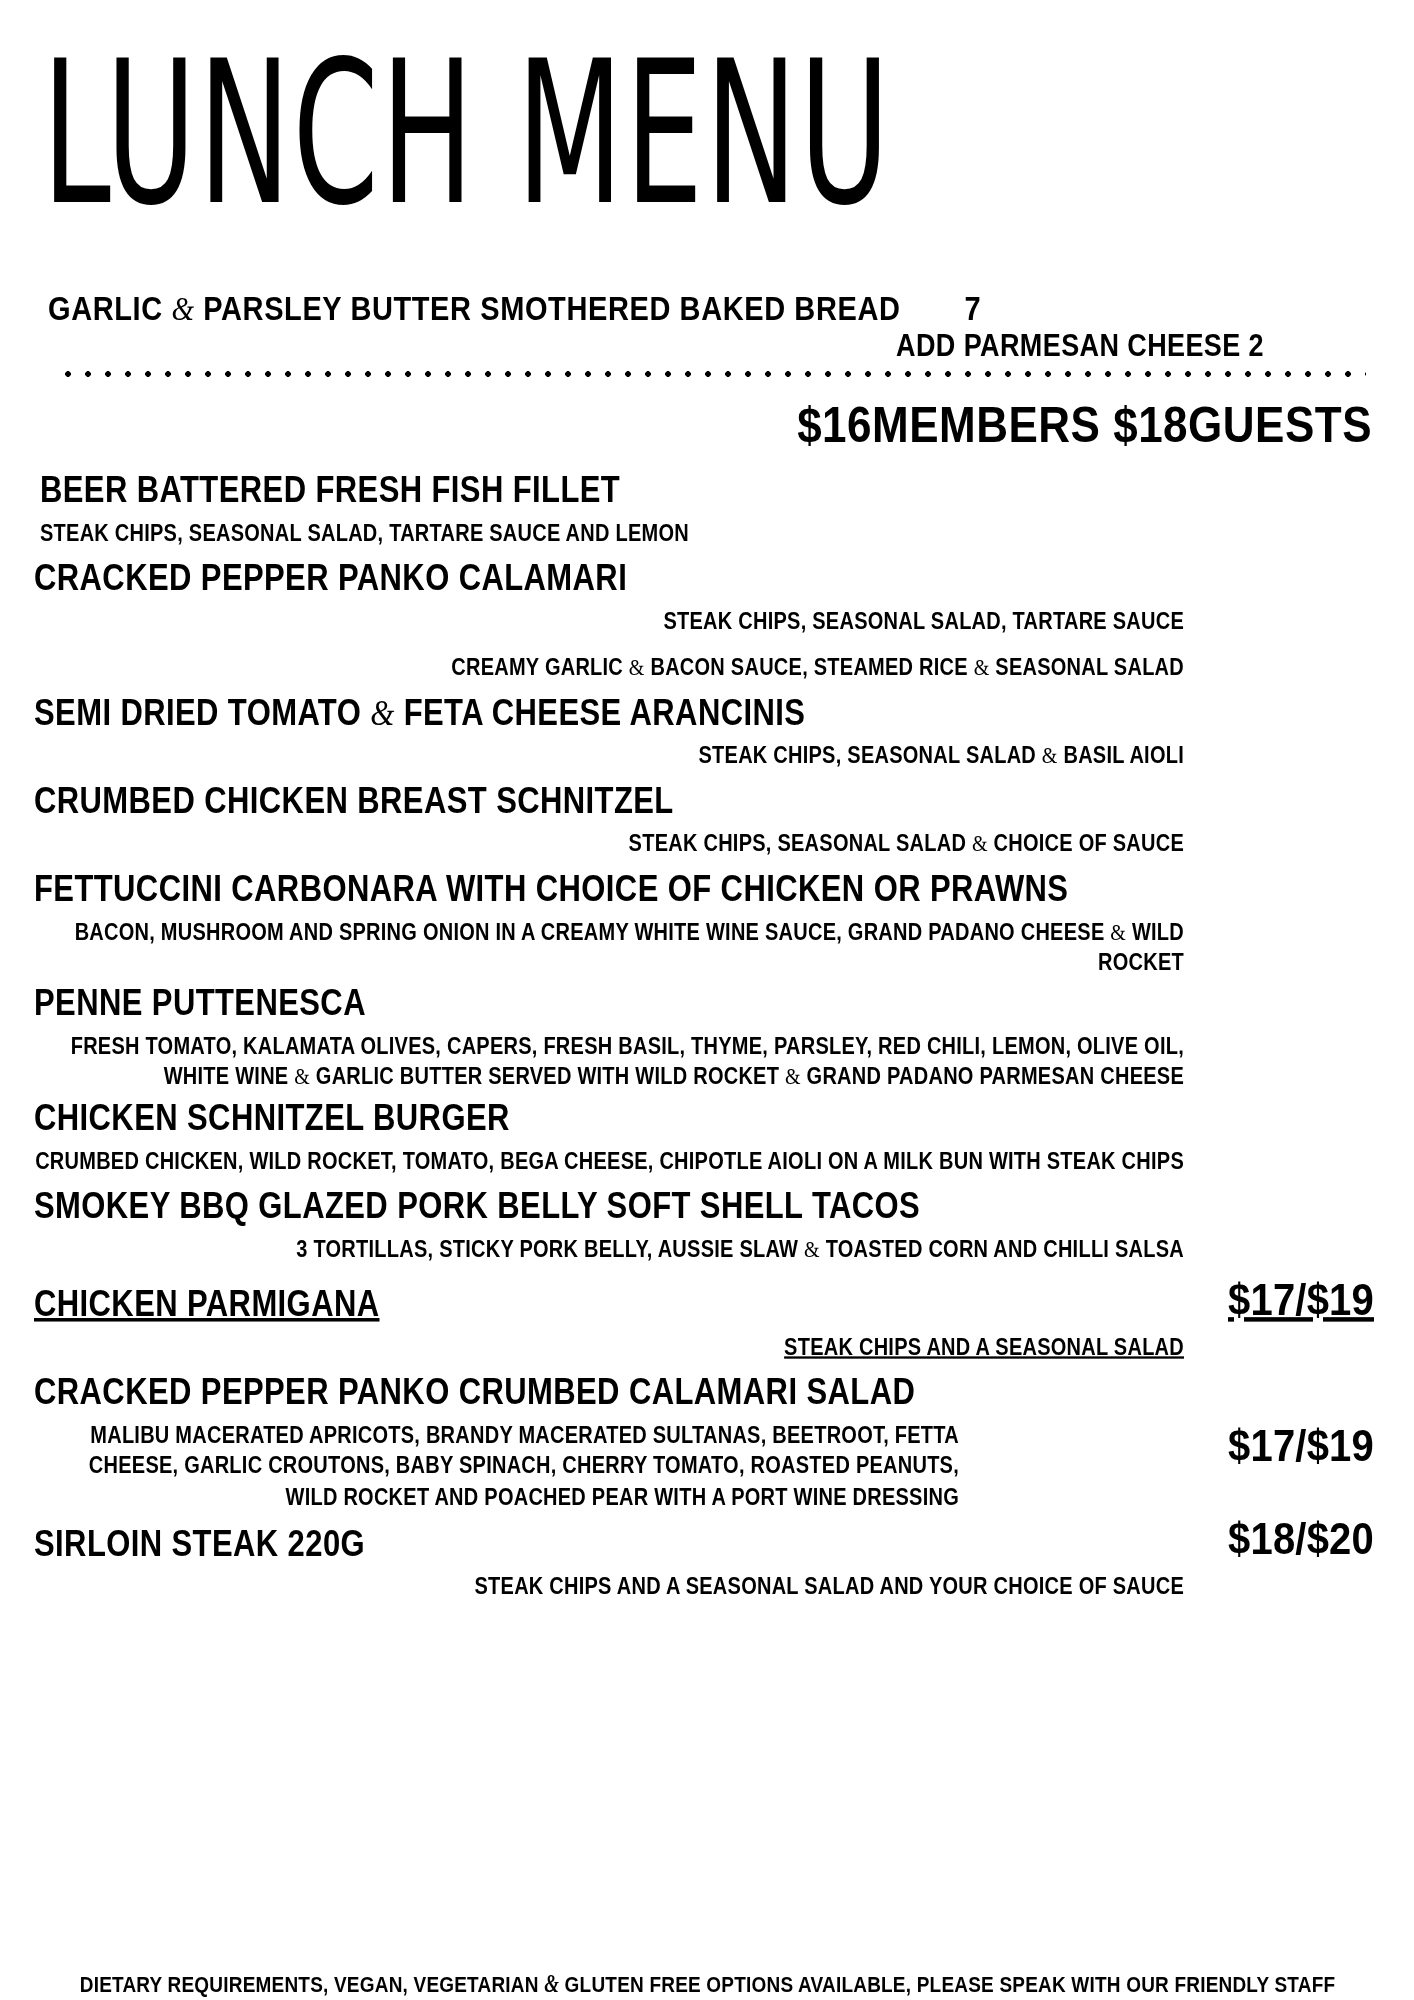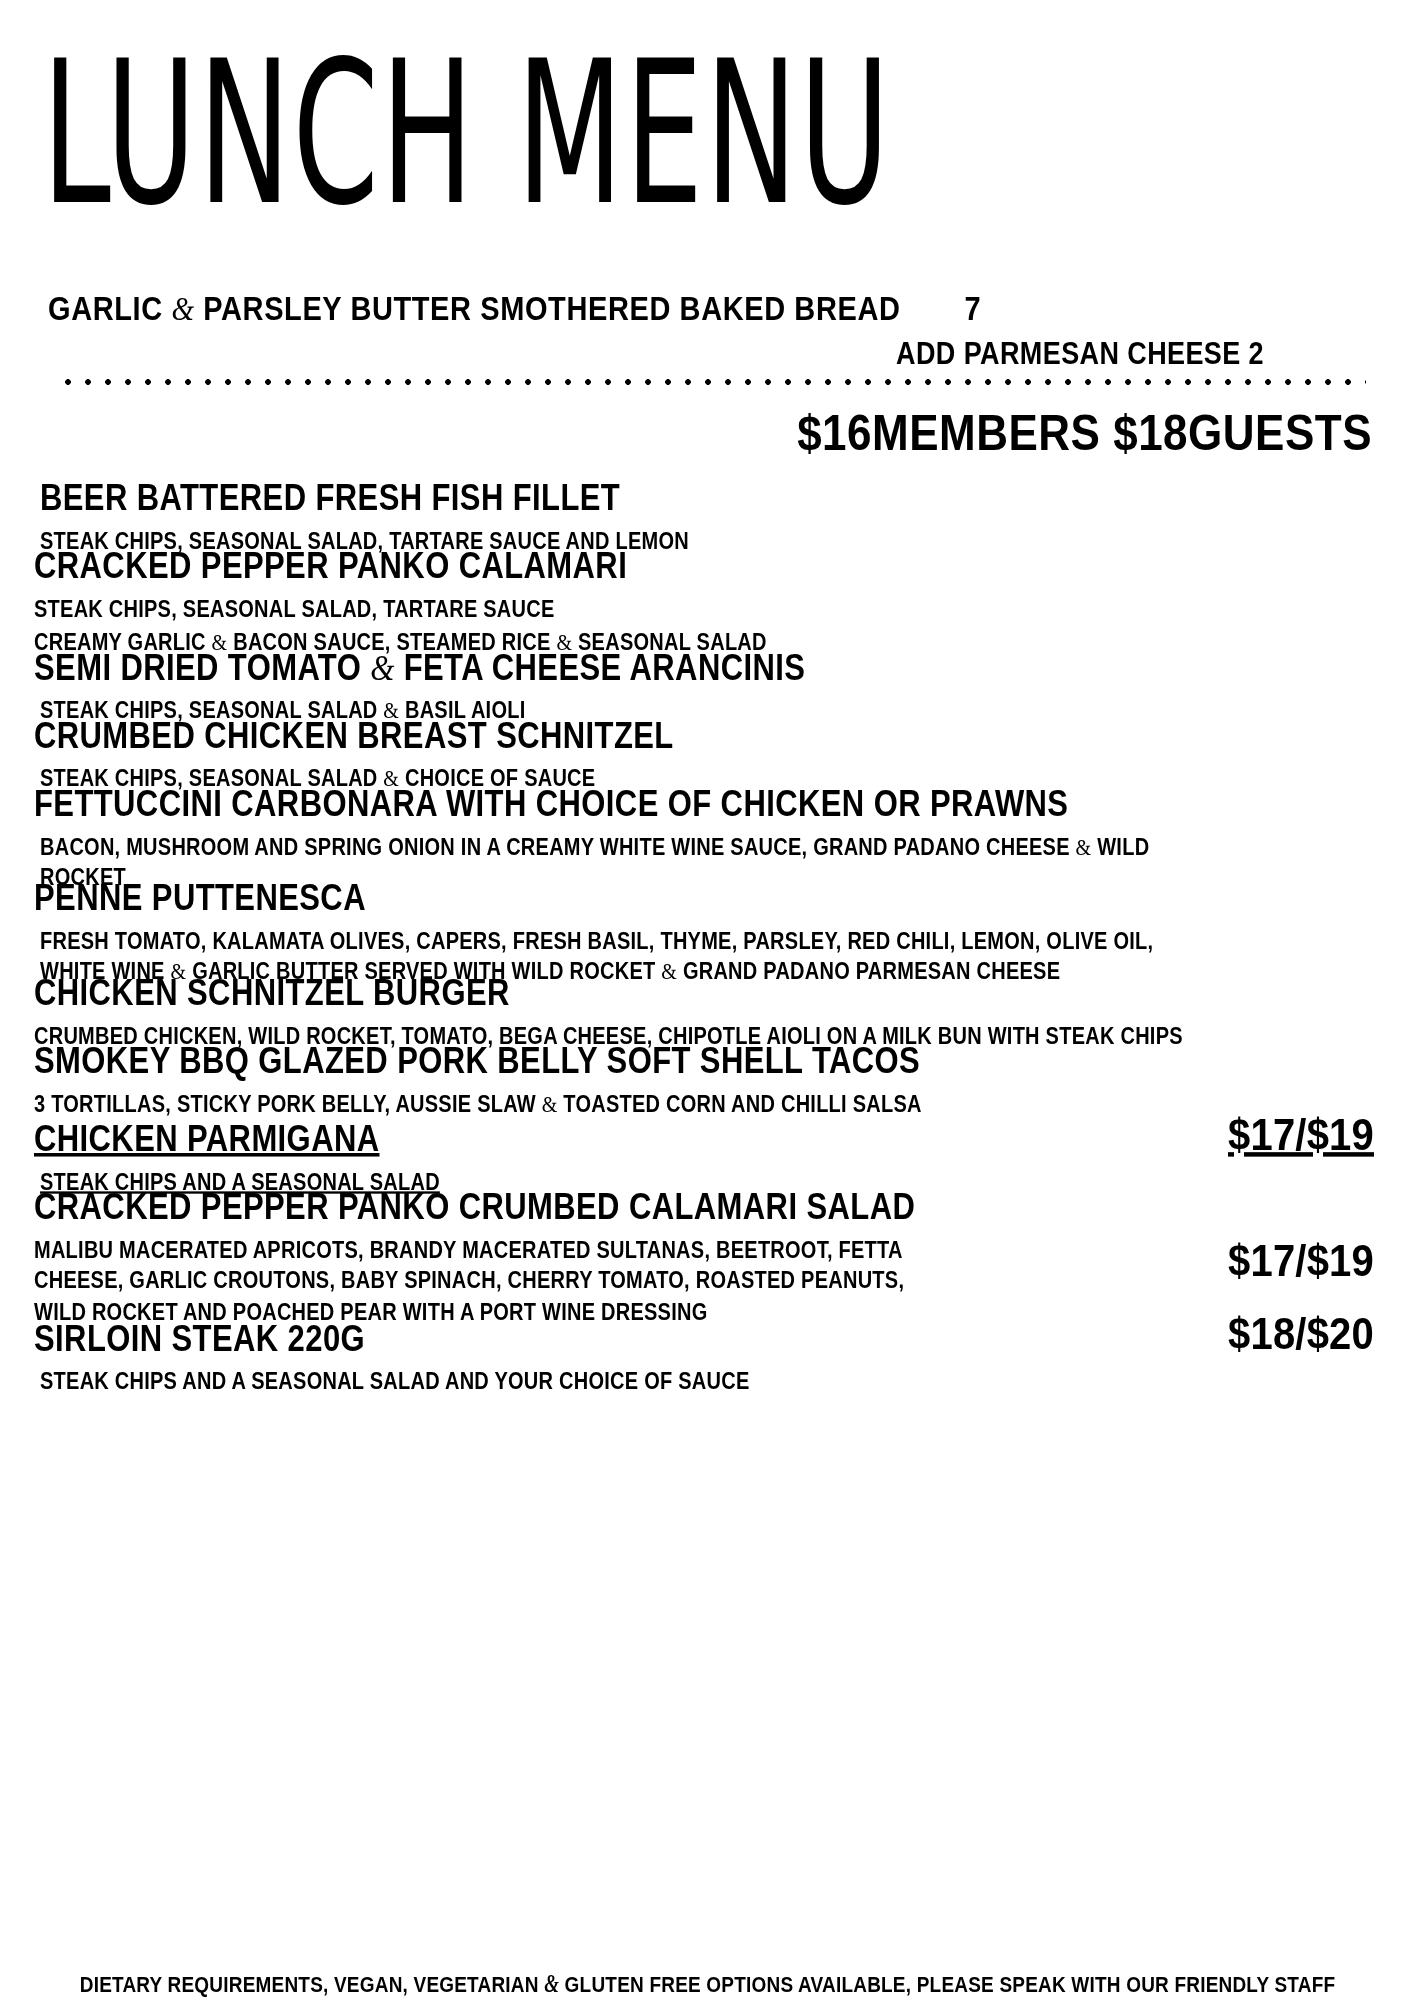--- a/index.html
+++ b/index.html
@@ -50,21 +50,21 @@
     font-size:29px;
     font-weight:700;
     transform:scaleY(1.16);
     transform-origin:left center;
     margin-left:64px;
   }
   .addon-row {
     display:flex;
     justify-content:flex-end;
     padding-right:110px;
-    margin-top:14px;
+    margin-top:6px;
   }
   .addon-text {
     font-size:27px;
     font-weight:700;
     letter-spacing:0.4px;
     transform:scaleY(1.14);
     transform-origin:right center;
     white-space:nowrap;
   }
 
@@ -91,21 +91,21 @@
     letter-spacing:0.5px;
     transform:scaleY(1.12);
     transform-origin:right center;
     white-space:nowrap;
   }
 
   
   .menu { padding:0 36px 0 34px; margin-top:26px; }
 
   .item { position:relative; }
-  .item + .item { margin-top:0; }
+  .item + .item { margin-top:20px;text-align:right; }
 
   .item-head {
     display:flex;
     align-items:flex-end;
     justify-content:space-between;
     gap:14px;
   }
   .item-name {
     font-size:31px;
     font-weight:700;

